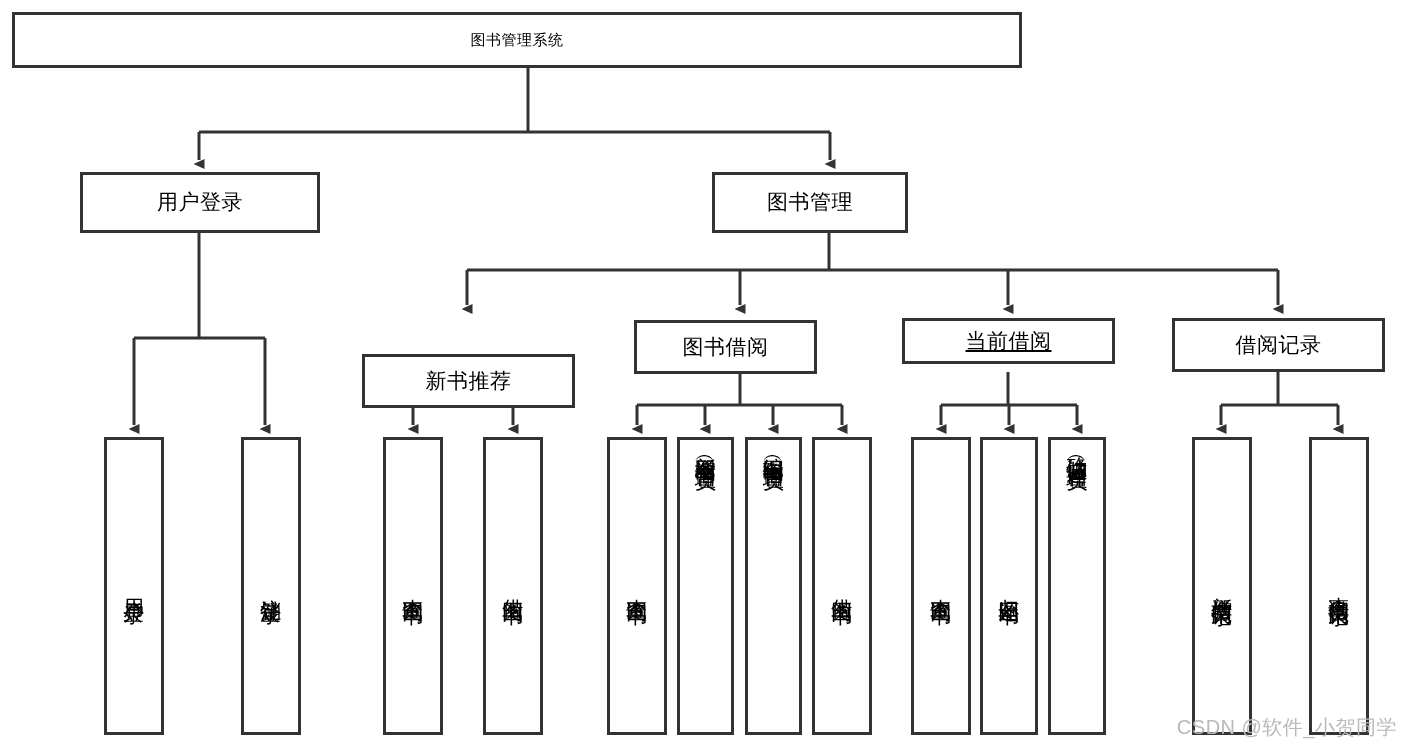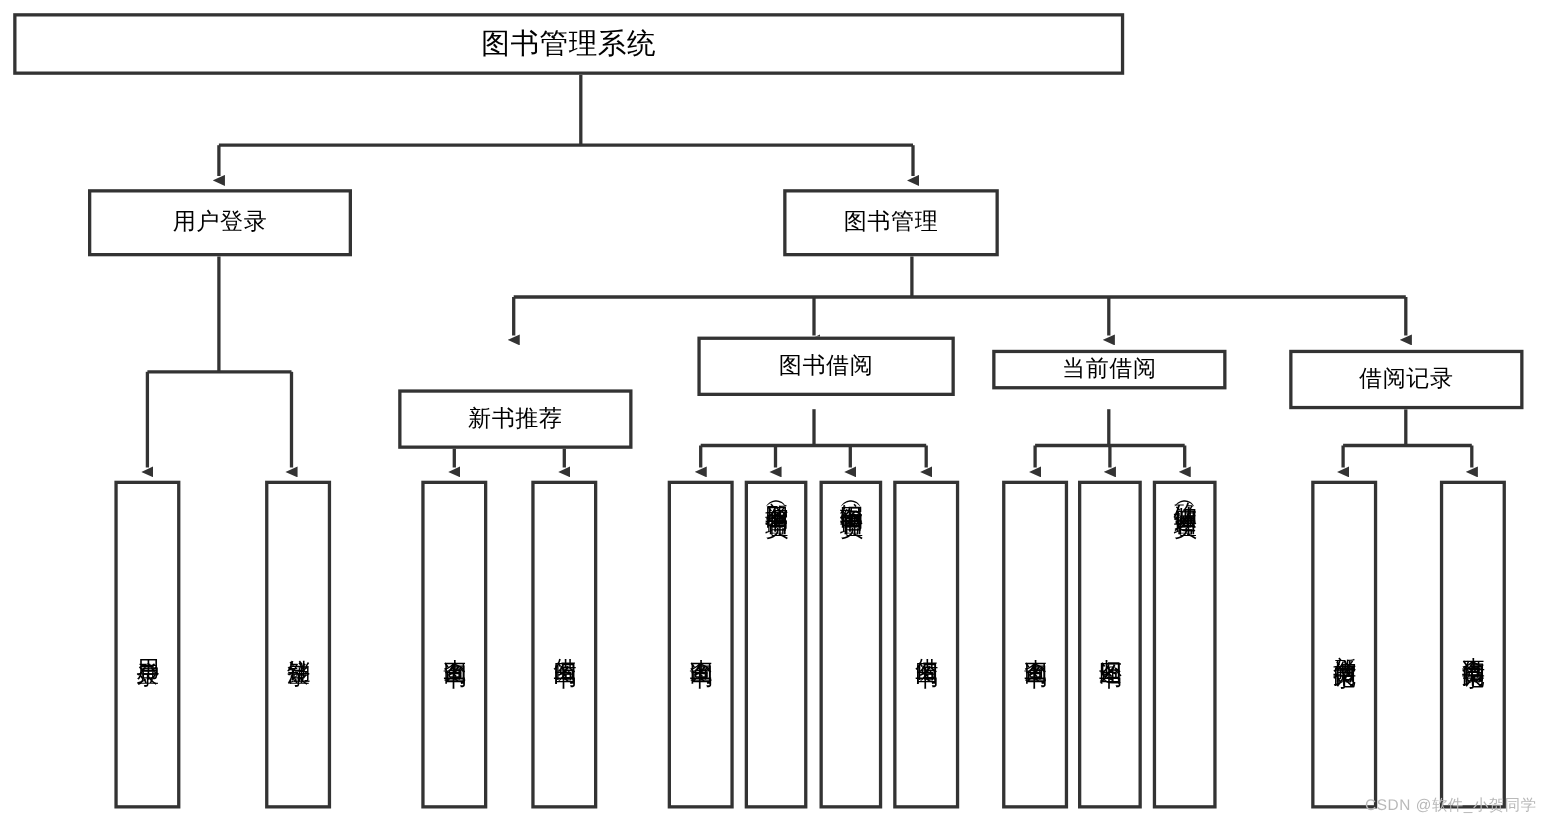--- a/index.html
+++ b/index.html
@@ -34,21 +34,21 @@
     align-items: center;
     justify-content: center;
     color: #000000;
   }
   .node .label {
     font-size: 21px;
     line-height: 1.05;
     letter-spacing: 0.5px;
     white-space: nowrap;
   }
-  .node.root .label { font-size: 26px; }
+  .node.root .label { font-size: 15px; }
   .node.leaf {
     align-items: flex-start;
     justify-content: center;
     padding-top: 0;
   }
   .node.leaf .label {
     writing-mode: vertical-rl;
     text-orientation: upright;
     font-size: 21px;
     line-height: 1.30;
@@ -56,21 +56,21 @@
     white-space: nowrap;
     display: block;
   }
   .node.leaf.vcenter {
     align-items: center;
   }
   .watermark {
     position: absolute;
     right: 8px;
     bottom: 6px;
-    font-size: 14px;
+    font-size: 20px;
     color: #b9b9b9;
     white-space: nowrap;
     letter-spacing: 0.5px;
   }
 </style>
 </head>
 <body>
 
 <div id="canvas">
 
@@ -133,25 +133,25 @@
   </div>
 
   <div class="node" style="left:712px; top:172px; width:196px; height:61px;">
     <span class="label">图书管理</span>
   </div>
 
   <div class="node" style="left:362px; top:318px; width:213px; height:54px;margin-top:36px;">
     <span class="label">新书推荐</span>
   </div>
 
-  <div class="node" style="left:634px; top:306px; width:234px; height:54px;">
+  <div class="node" style="left:634px; top:320px; width:183px; height:54px;">
     <span class="label">图书借阅</span>
   </div>
 
-  <div class="node" style="left:902px; top:318px; width:213px; height:36px;">
+  <div class="node" style="left:902px; top:318px; width:213px; height:46px;text-decoration:underline;">
     <span class="label">当前借阅</span>
   </div>
 
   <div class="node" style="left:1172px; top:318px; width:213px; height:54px;">
     <span class="label">借阅记录</span>
   </div>
 
   <div class="node leaf vcenter" style="left:104px; top:437px; width:60px; height:298px;">
     <span class="label">用户登录</span>
   </div>

